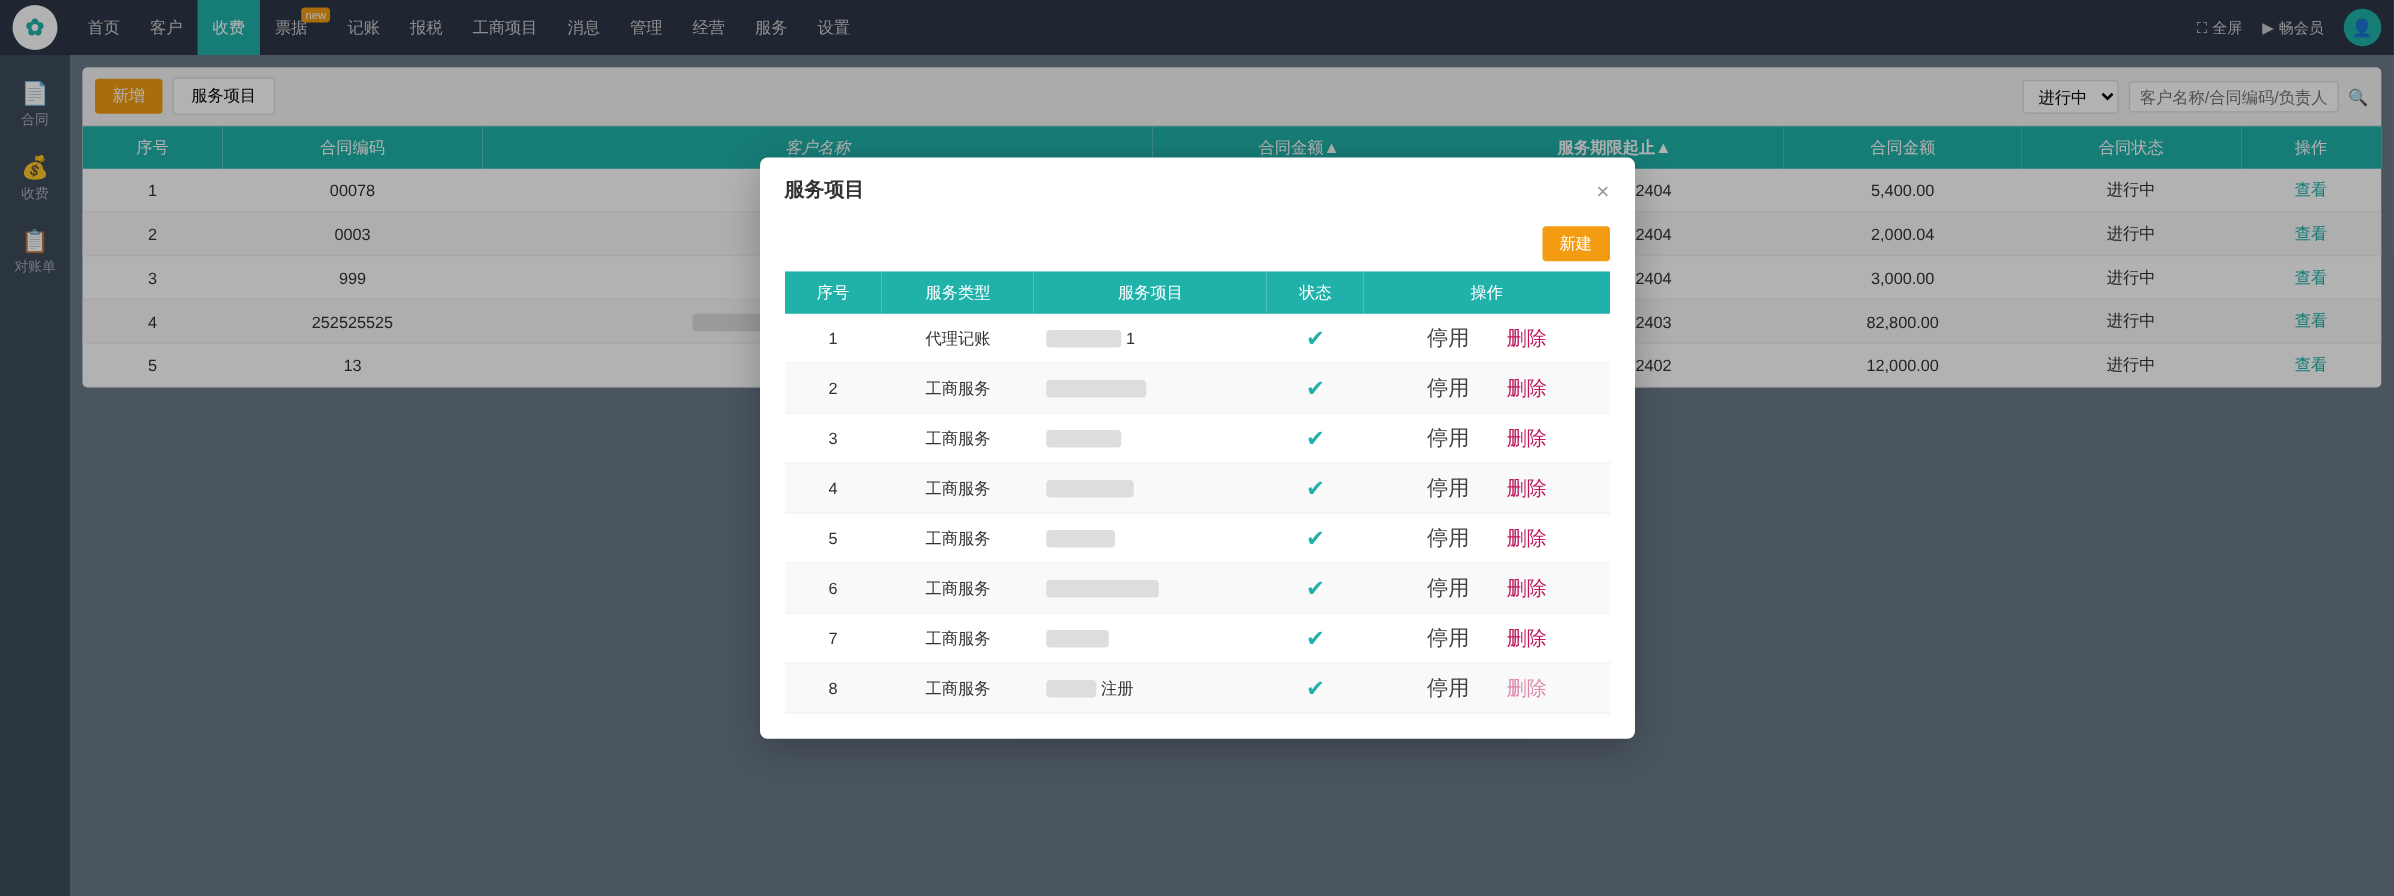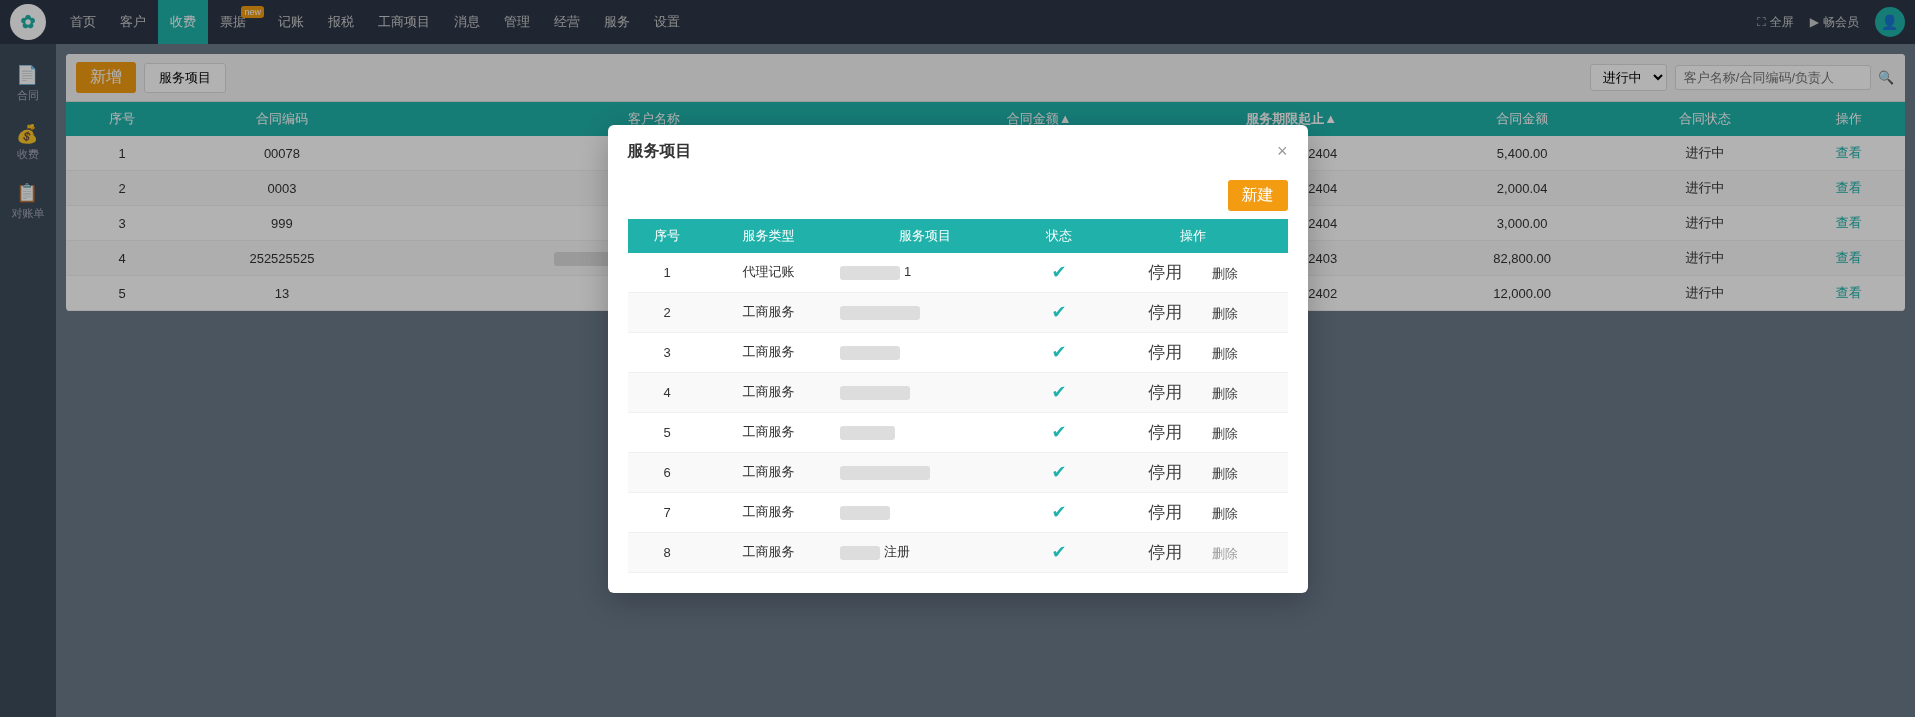--- a/index.html
+++ b/index.html
@@ -103,36 +103,36 @@
       gap: 8px;
       border-bottom: 1px solid #e0e0e0;
     }
     .btn-orange {
       background: #f39c12;
       color: #fff;
       border: none;
       padding: 5px 14px;
       border-radius: 3px;
       cursor: pointer;
-      font-size: 16px;
+      font-size: 13px;
     }
     .toolbar-spacer { flex: 1; }
     .select-status {
       border: 1px solid #ddd;
       padding: 4px 8px;
       border-radius: 3px;
       background: #fff;
       font-size: 13px;
     }
     .search-box {
       border: 1px solid #ddd;
       padding: 4px 8px;
       border-radius: 3px;
       font-size: 13px;
-      width: 196px;
+      width: 168px;
     }
 
     
     .data-table {
       width: 100%;
       border-collapse: collapse;
     }
     .data-table thead tr {
       background: #20b2aa;
       color: #fff;
@@ -246,23 +246,23 @@
     .status-icon-green {
       color: #20b2aa;
       font-size: 18px;
     }
     .action-btn {
       color: #404040;
       cursor: pointer;
       font-size: 17px;
     }
     .action-btn-red {
-      color: #404040;
-      cursor: pointer;
-      font-size: 13px;
+      color: #be185d;
+      cursor: pointer;
+      font-size: 16px;
       margin-left: 19px;
     }
   </style>
 </head>
 <body>
 
 <nav class="top-nav">
   <div class="top-nav-logo">✿</div>
   <div class="top-nav-item">首页</div>
   <div class="top-nav-item">客户</div>
@@ -315,21 +315,21 @@
       </select>
       <input class="search-box" type="text" placeholder="客户名称/合同编码/负责人" style="">
       <span style="cursor:pointer;color:#999;">🔍</span>
     </div>
 
     <table class="data-table">
       <thead>
         <tr>
           <th>序号</th>
           <th style="cursor:pointer;">合同编码</th>
-          <th style="cursor:pointer;">客户名称</th>
+          <th style="cursor:pointer;font-style:italic;">客户名称</th>
           <th style="cursor:pointer;">合同金额▲</th>
           <th style="cursor:pointer;font-weight:bold;">服务期限起止▲</th>
           <th>合同金额</th>
           <th>合同状态</th>
           <th>操作</th>
         </tr>
       </thead>
       <tbody>
         <tr>
           <td>1</td>

